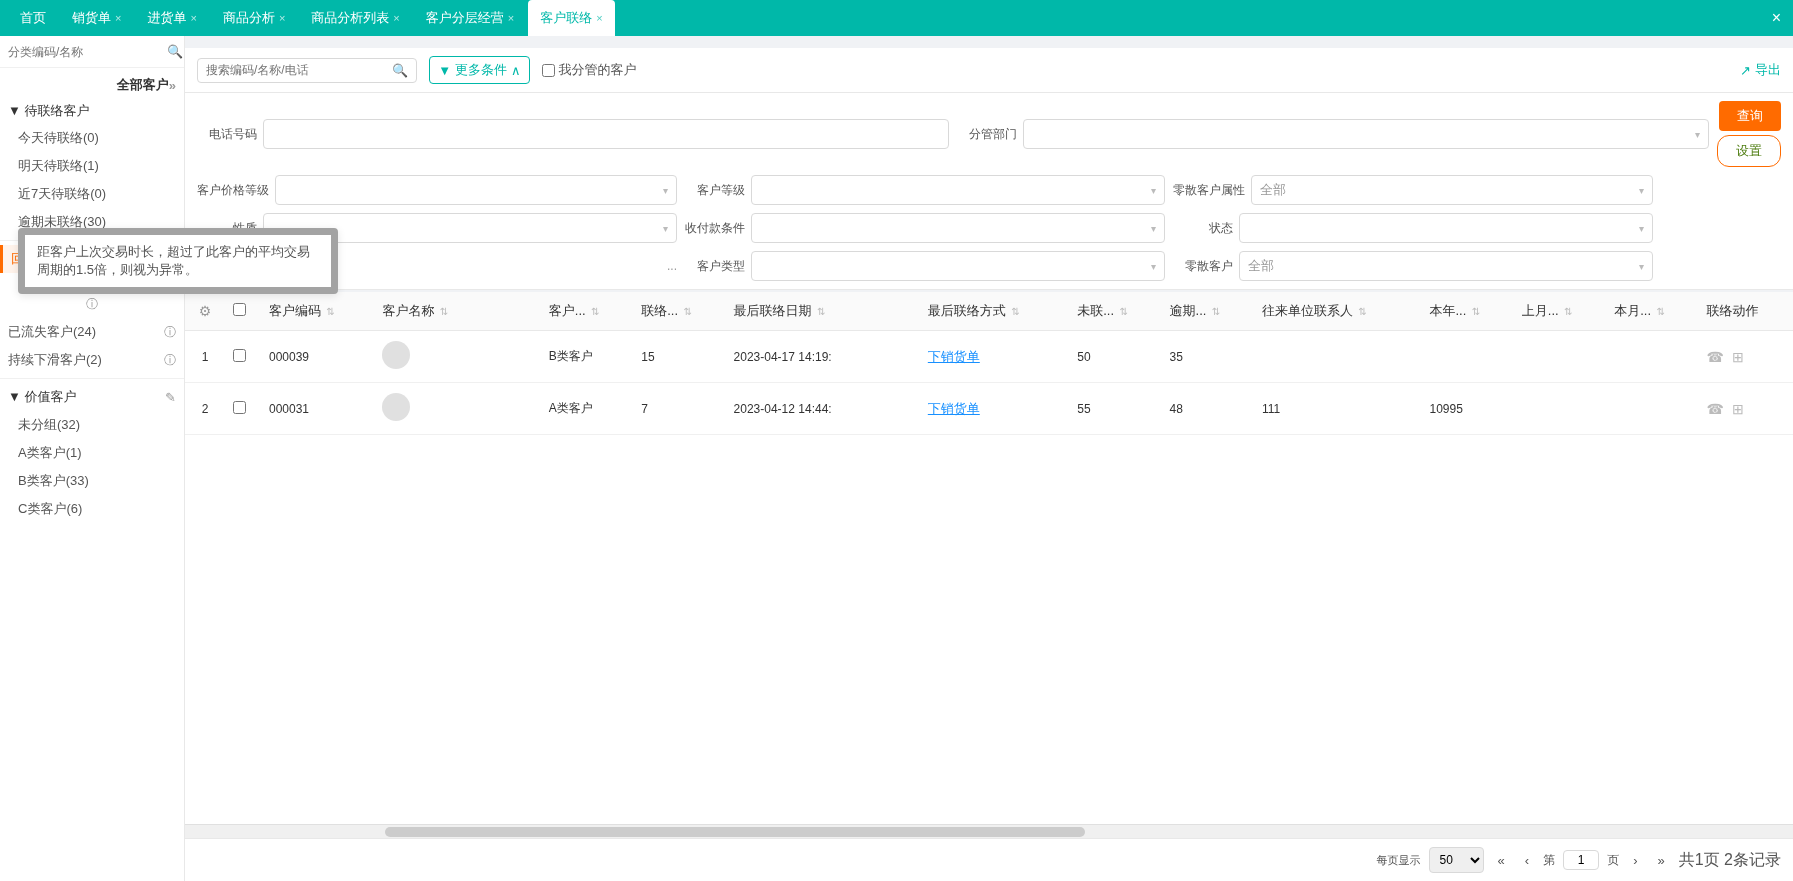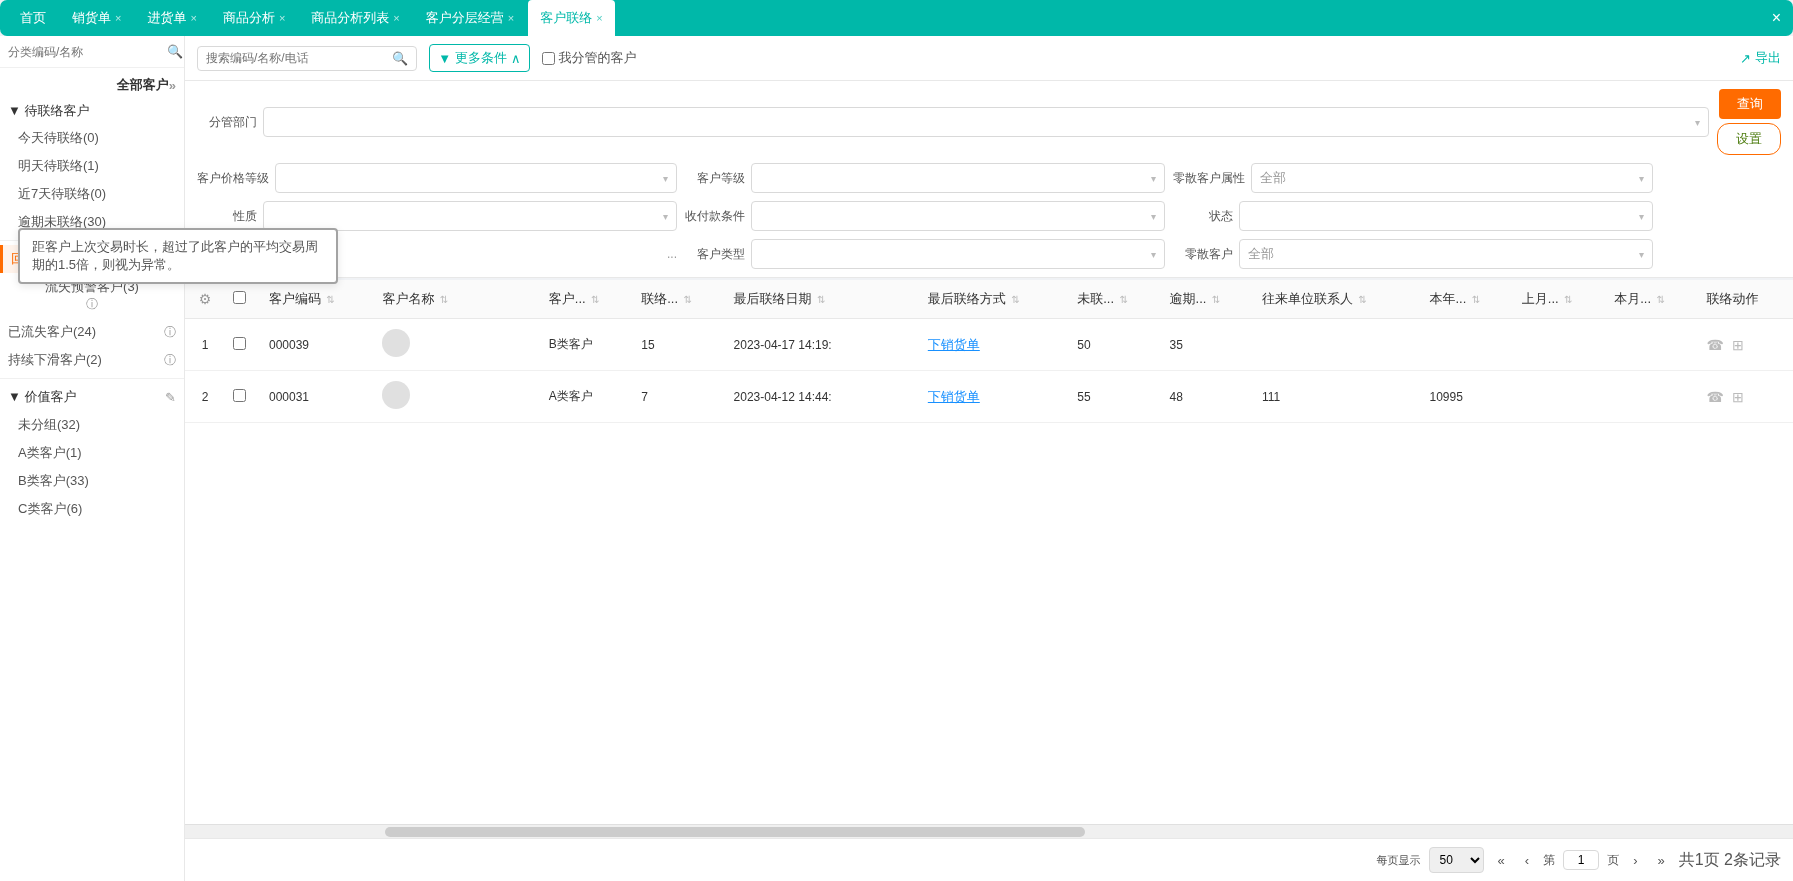--- a/index.html
+++ b/index.html
@@ -7,21 +7,20 @@
 
     
     .top-nav {
       background: #00b8a9;
       height: 36px;
       display: flex;
       align-items: center;
       padding: 0 8px;
       gap: 2px;
       position: relative;
-      border-radius: 7px;
     }
     .nav-tab {
       color: #fff;
       padding: 0 12px;
       height: 36px;
       display: flex;
       align-items: center;
       cursor: pointer;
       font-size: 13px;
       white-space: nowrap;
@@ -121,21 +120,21 @@
       cursor: pointer;
     }
     .sidebar-value-section .icons { display: flex; gap: 4px; color: #999; }
 
     
     .tooltip-box {
       position: absolute;
       left: 18px;
       top: 228px;
       background: #fff;
-      border: 2px solid #a3a3a3;
+      border: 7px solid #a3a3a3;
       border-radius: 4px;
       padding: 8px 12px;
       font-size: 12px;
       color: #555;
       max-width: 320px;
       z-index: 100;
       box-shadow: 0 2px 8px rgba(0,0,0,0.1);
     }
 
     
@@ -148,20 +147,21 @@
 
     
     .filter-bar {
       background: #fff;
       padding: 8px 12px;
       border-bottom: 1px solid #e8e8e8;
       display: flex;
       align-items: center;
       gap: 12px;
       flex-shrink: 0;
+      margin-top: 12px;
     }
     .filter-search {
       display: flex;
       align-items: center;
       border: 1px solid #d9d9d9;
       border-radius: 4px;
       padding: 4px 8px;
       gap: 6px;
       min-width: 200px;
     }
@@ -514,20 +514,26 @@
       </div>
       <div class="export-btn">
         <span>↗</span>
         <span>导出</span>
       </div>
     </div>
 
     <div class="advanced-filters">
 
       <div class="filter-row">
+        <div class="filter-field">
+          <span class="filter-label">电话号码</span>
+          <div class="filter-input">
+            <span></span>
+          </div>
+        </div>
         <div class="filter-field">
           <span class="filter-label">分管部门</span>
           <div class="filter-input">
             <span></span>
             <span class="arrow">▾</span>
           </div>
         </div>
         <div class="filter-actions">
           <button class="btn-query">查询</button>
           <button class="btn-setting">设置</button>

